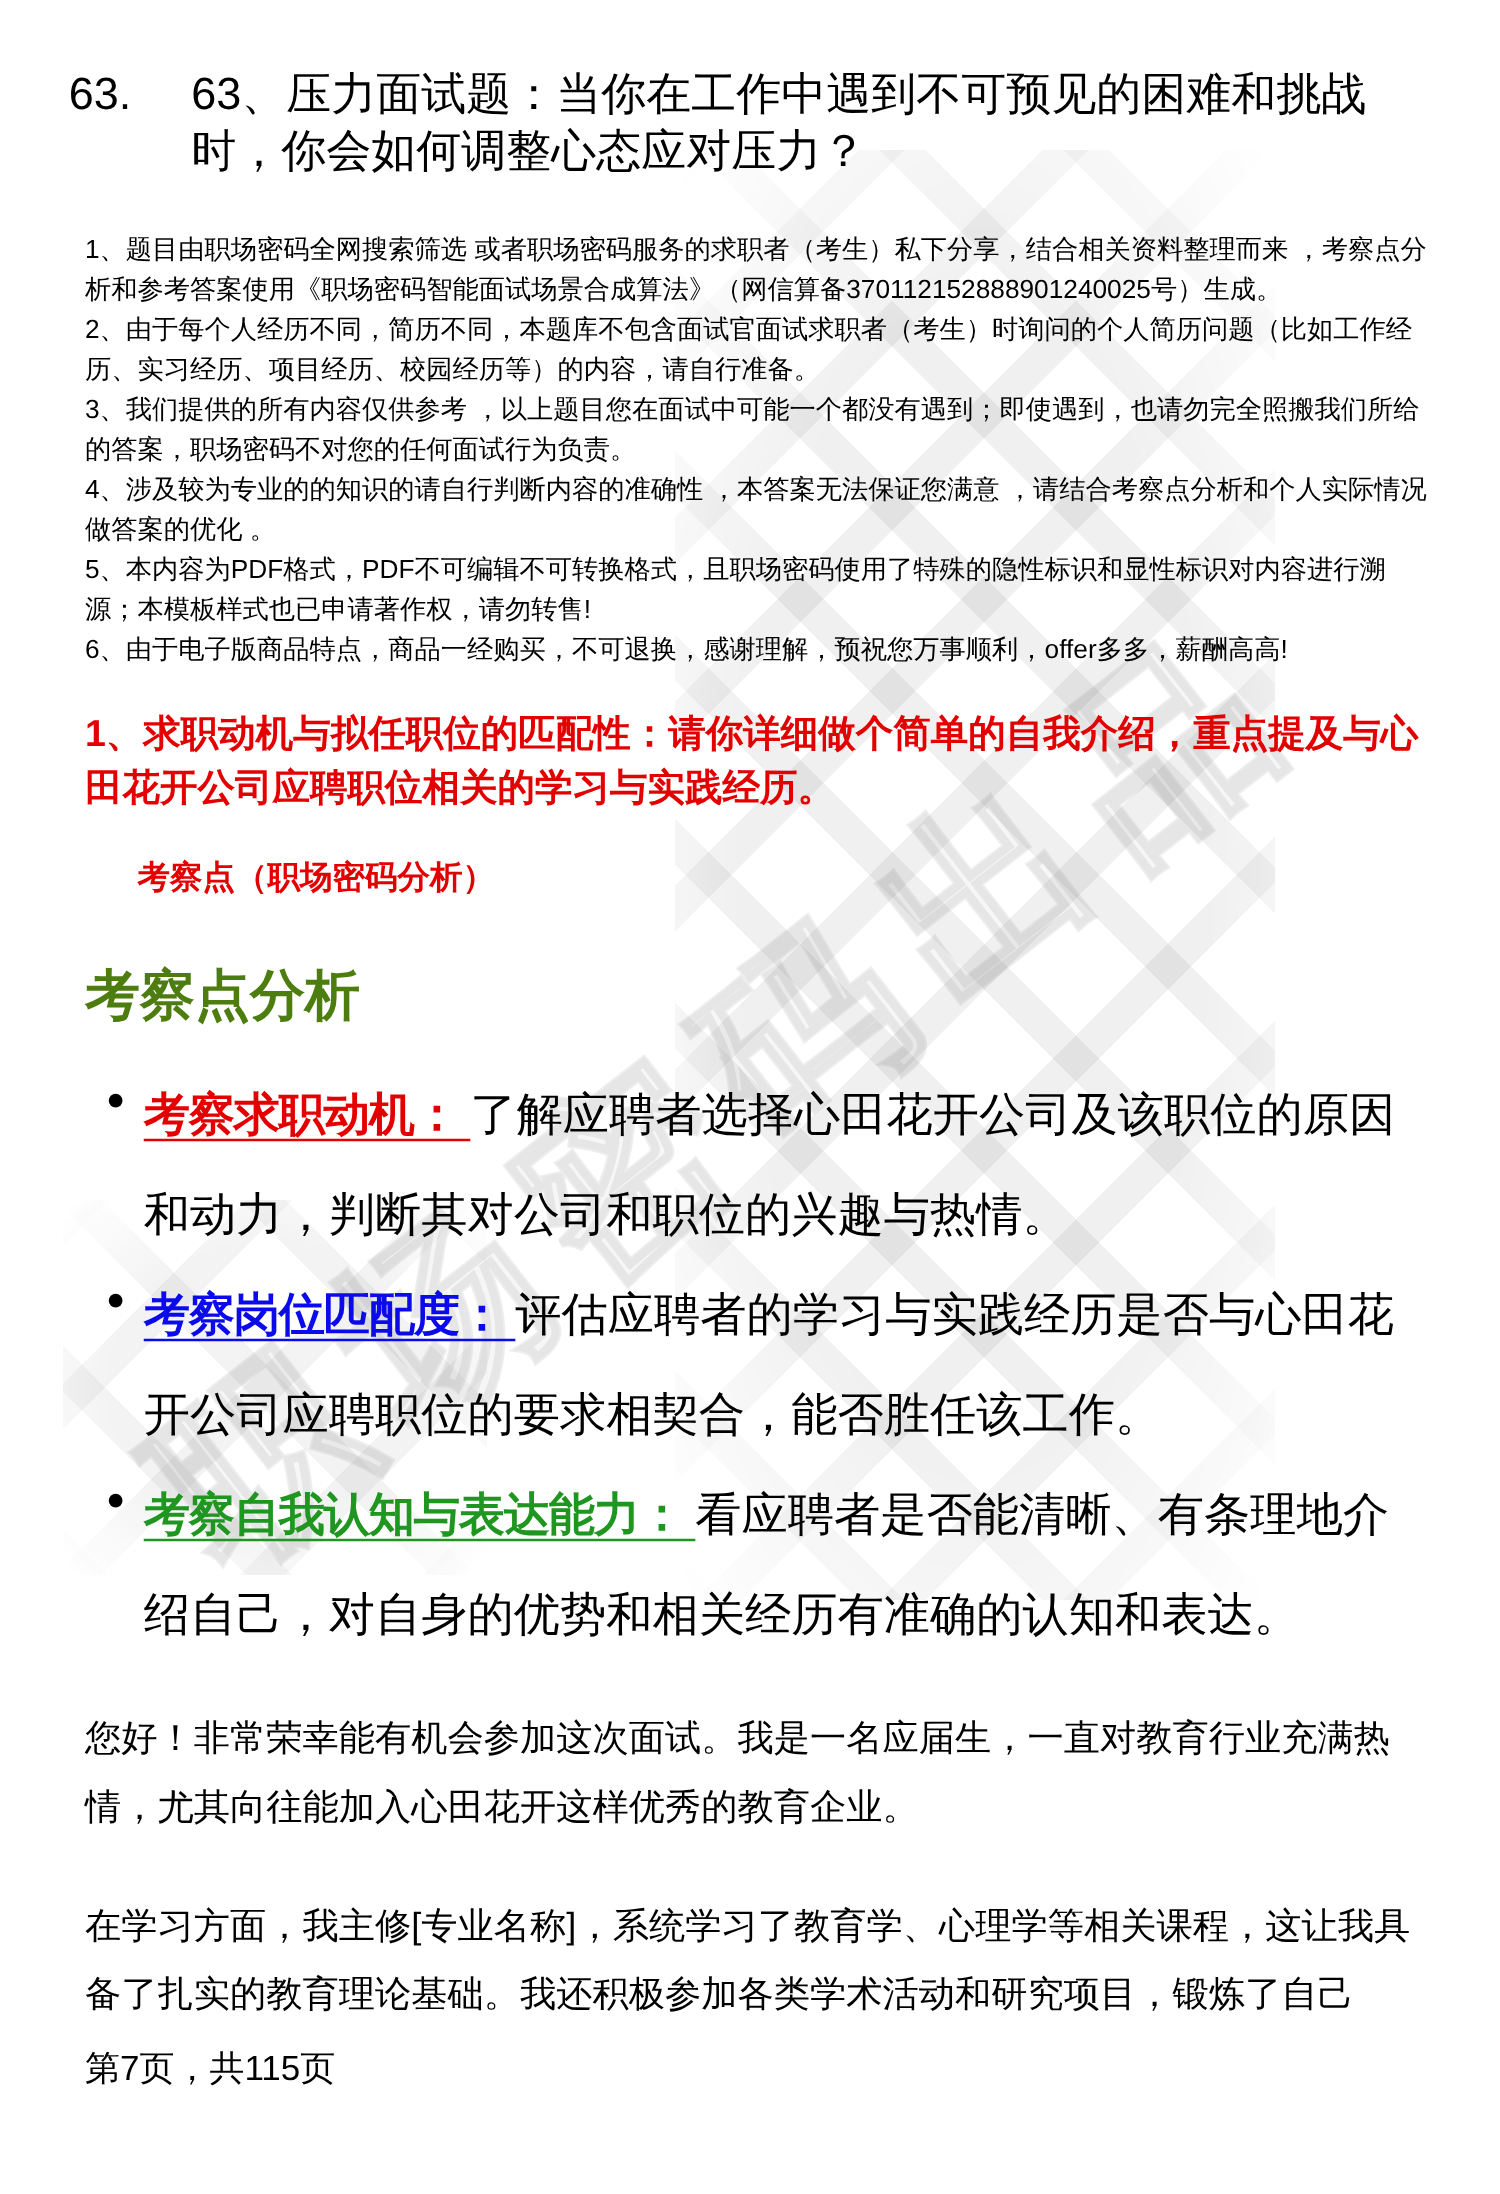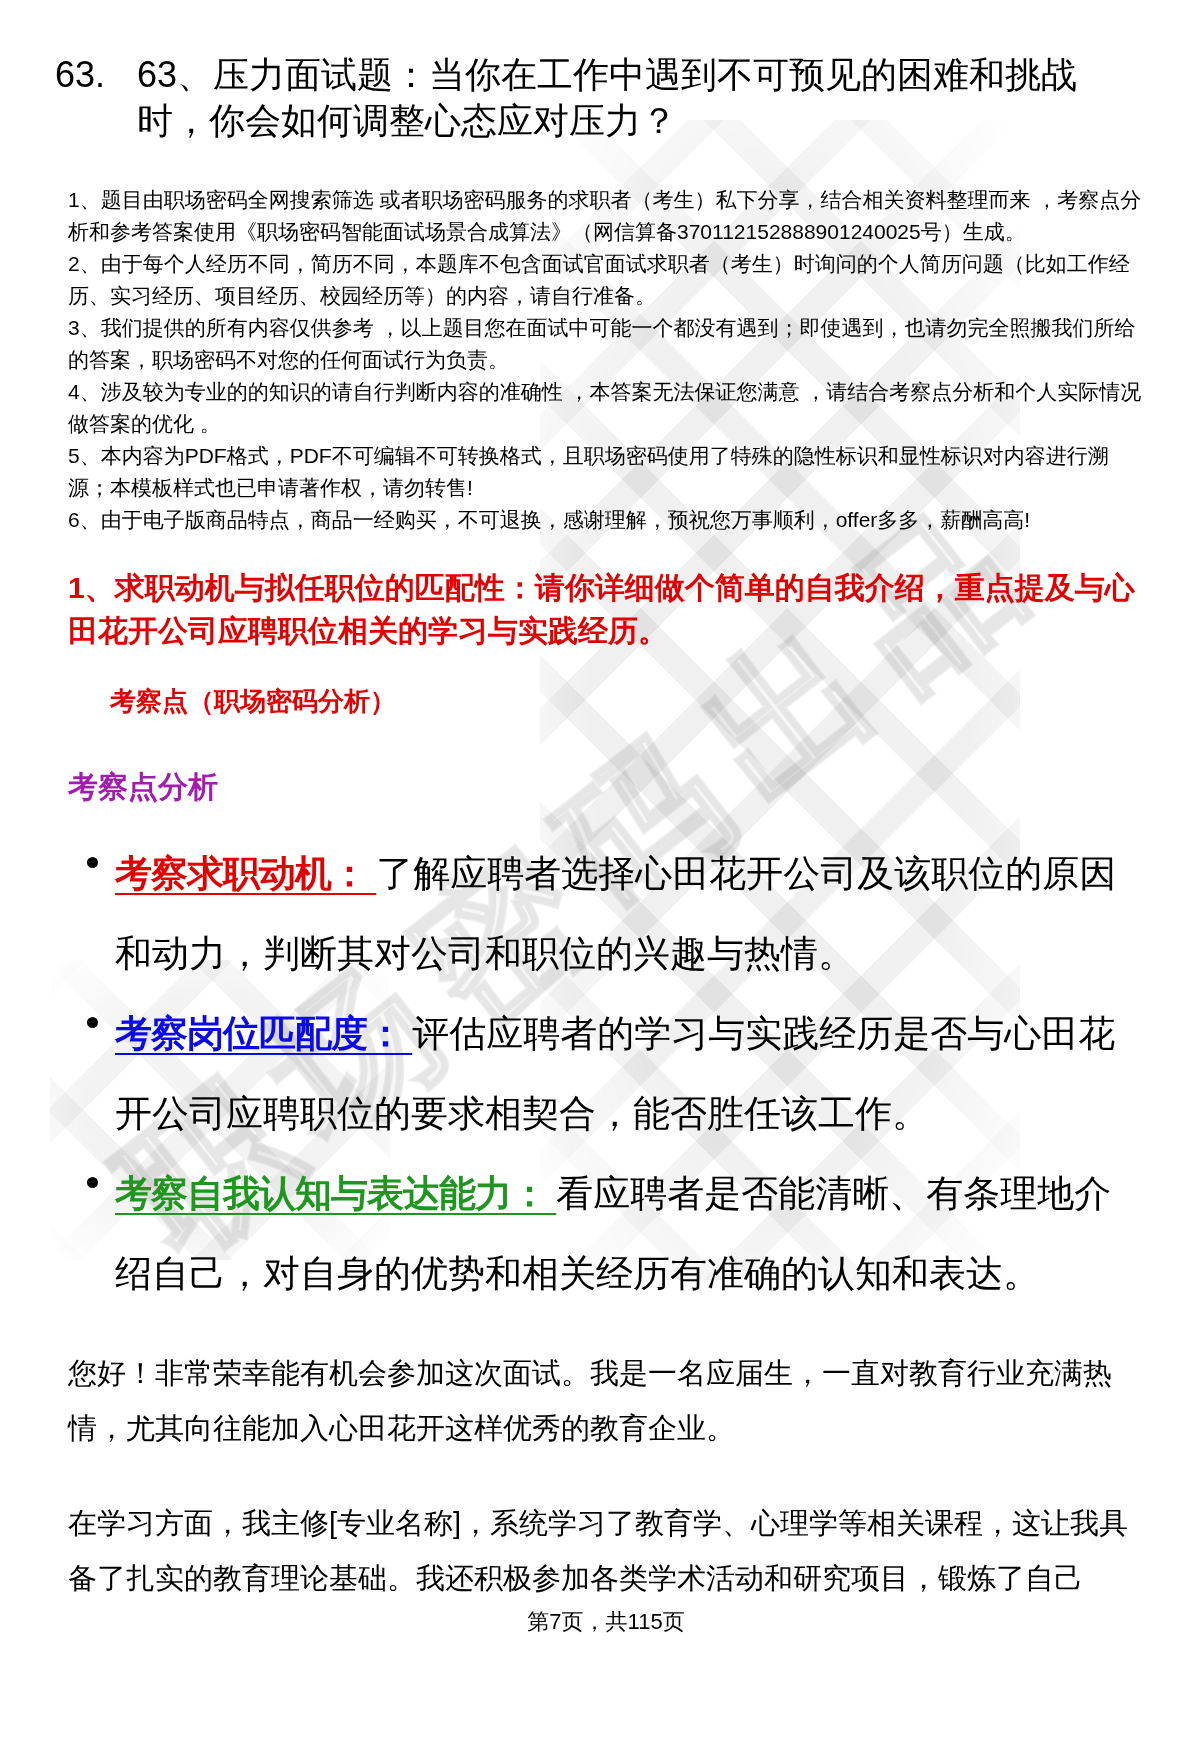--- a/index.html
+++ b/index.html
@@ -34,44 +34,44 @@
     white-space: nowrap;
     color: rgba(128,128,128,0.07);
     -webkit-text-stroke: 3px rgba(120,120,120,0.13);
     transform: rotate(-38deg);
     transform-origin: 50% 50%;
   }
 
   
   .content { position: relative; z-index: 1; padding: 52px 56px 0 68px; }
 
-  .title { display: flex; margin-left: -13px; font-size: 36px; font-weight: 400; line-height: 46px; color: #000; }
+  .title { display: flex; margin-left: -13px; font-size: 36px; font-weight: 400; line-height: 46px; color: #000; gap: 16px; }
   .title-num  { flex: 0 0 82px; }
   .title-body { flex: 1 1 auto; }
 
   .notes { margin-top: 40px; font-size: 21px; line-height: 32px; color: #000; }
   .notes-item { }
 
   .q-heading {
     margin-top: 30px;
     font-size: 30px;
     font-weight: bold;
     line-height: 43px;
   }
   .q-subheading {
     margin-top: 32px;
     font-size: 26px;
     font-weight: bold;
   }
 
   .section-heading {
     margin-top: 48px;
-    font-size: 30px;
+    font-size: 44px;
     font-weight: bold;
-    color: #a21caf;
+    color: #4d7c0f;
   }
   .section-heading.answer { margin-top: 70px; }
 
   .analysis-list { margin-top: 26px; list-style: none; padding-left: 47px; font-size: 37px; line-height: 80px; }
   .analysis-list li { position: relative; }
   .analysis-list li::before {
     content: '';
     position: absolute;
     left: -28px; top: 23px;
     width: 11px; height: 11px;
@@ -84,23 +84,23 @@
     text-decoration: underline;
     text-underline-offset: 7px;
     text-decoration-thickness: 2px;
   }
 
   .answer-paragraphs { margin-top: 32px; }
   .answer-paragraphs p { font-size: 29px; line-height: 55px; color: #000000; }
   .answer-paragraphs p + p { margin-top: 40px; }
 
   .page-footer {
-    margin-top: 1px;
-    text-align: center;
-    font-size: 22px;
+    margin-top: 12px;
+    text-align: left;
+    font-size: 28px;
     color: #000;
   }
 </style>
 </head>
 <body>
 
 <div class="watermark">
   <div class="wm-lattice wm-lattice-main"></div>
   <div class="wm-lattice wm-lattice-small"></div>
   <div class="wm-text">职场密码出品</div>

